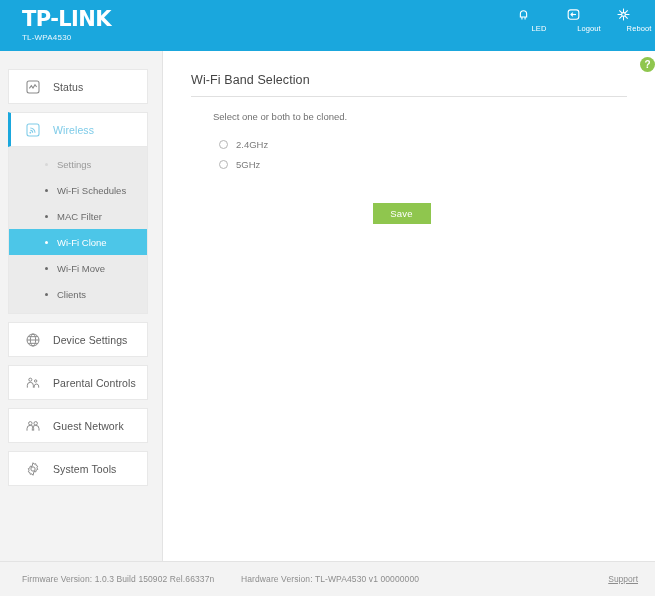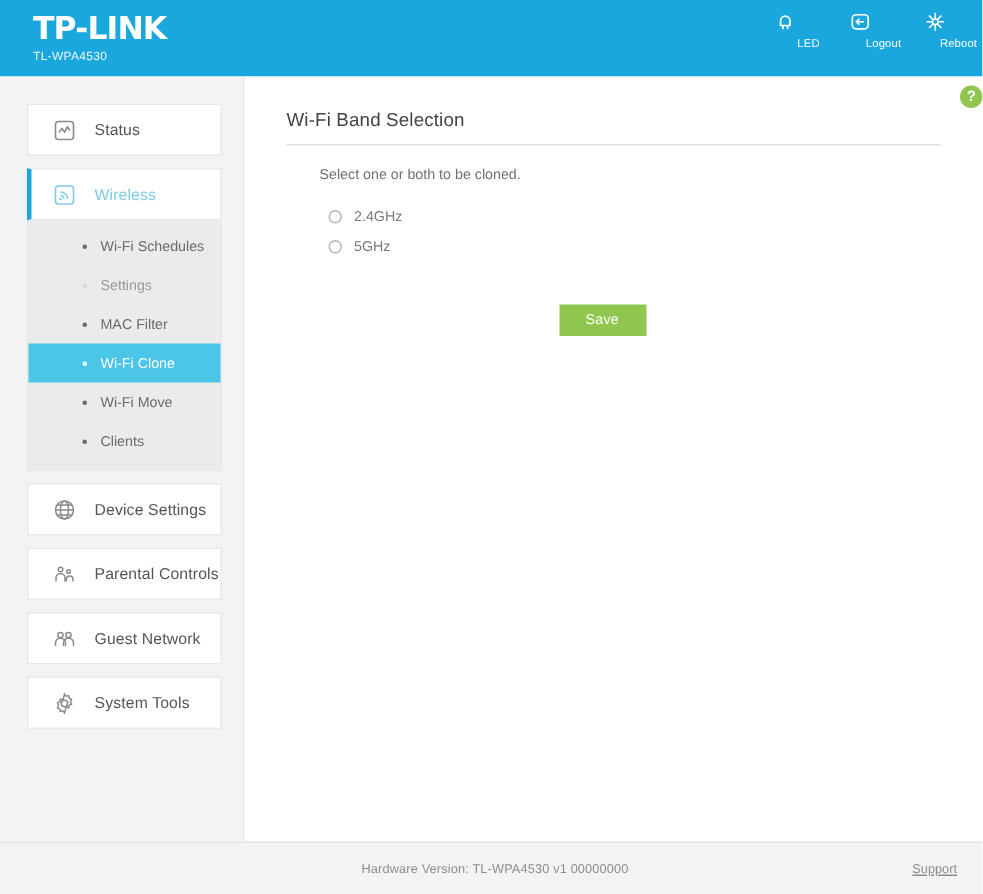--- a/index.html
+++ b/index.html
@@ -51,21 +51,21 @@
     background: #f3f3f3;
     border-right: 1px solid #e3e3e3;
   }
   .content {
     position: absolute; left: 163px; top: 0;
     width: 492px; height: 510px;
     background: #ffffff;
   }
 
   
-  .nav { padding: 18px 14px 0 18px; }
+  .nav { padding: 18px 14px 0 8px; }
   .nav-group { margin-bottom: 8px; }
   .nav-item {
     position: relative;
     height: 35px;
     background: #ffffff;
     border: 1px solid #e8e8e8;
     display: flex; align-items: center;
     padding-left: 15px;
     cursor: pointer;
   }
@@ -254,27 +254,27 @@
                 <rect x="3" y="3" width="18" height="18" rx="3"></rect>
                 <circle cx="8" cy="16" r="1.3" fill="#7ecbe8" stroke="none"></circle>
                 <path d="M8 12.5a3.5 3.5 0 0 1 3.5 3.5"></path>
                 <path d="M8 9a7 7 0 0 1 7 7"></path>
               </svg>
             </span>
             <span class="nav-label">Wireless</span>
           </div>
 
           <div class="subnav">
+            <div class="subnav-item dim">
+              <span class="bullet"></span>
+              <span>Settings</span>
+            </div>
             <div class="subnav-item">
               <span class="bullet"></span>
               <span>Wi-Fi Schedules</span>
-            </div>
-            <div class="subnav-item dim">
-              <span class="bullet"></span>
-              <span>Settings</span>
             </div>
             <div class="subnav-item">
               <span class="bullet"></span>
               <span>MAC Filter</span>
             </div>
             <div class="subnav-item active">
               <span class="bullet"></span>
               <span>Wi-Fi Clone</span>
             </div>
             <div class="subnav-item">
@@ -369,17 +369,18 @@
         <div class="save-row">
           <button class="save-btn">Save</button>
         </div>
 
       </div>
     </div>
 
   </div>
 
   <div class="footer">
+    <span class="footer-text fw">Firmware Version: 1.0.3 Build 150902 Rel.66337n</span>
     <span class="footer-text hw">Hardware Version: TL-WPA4530 v1 00000000</span>
     <span class="support">Support</span>
   </div>
 
 </div>
 
 </body></html>

